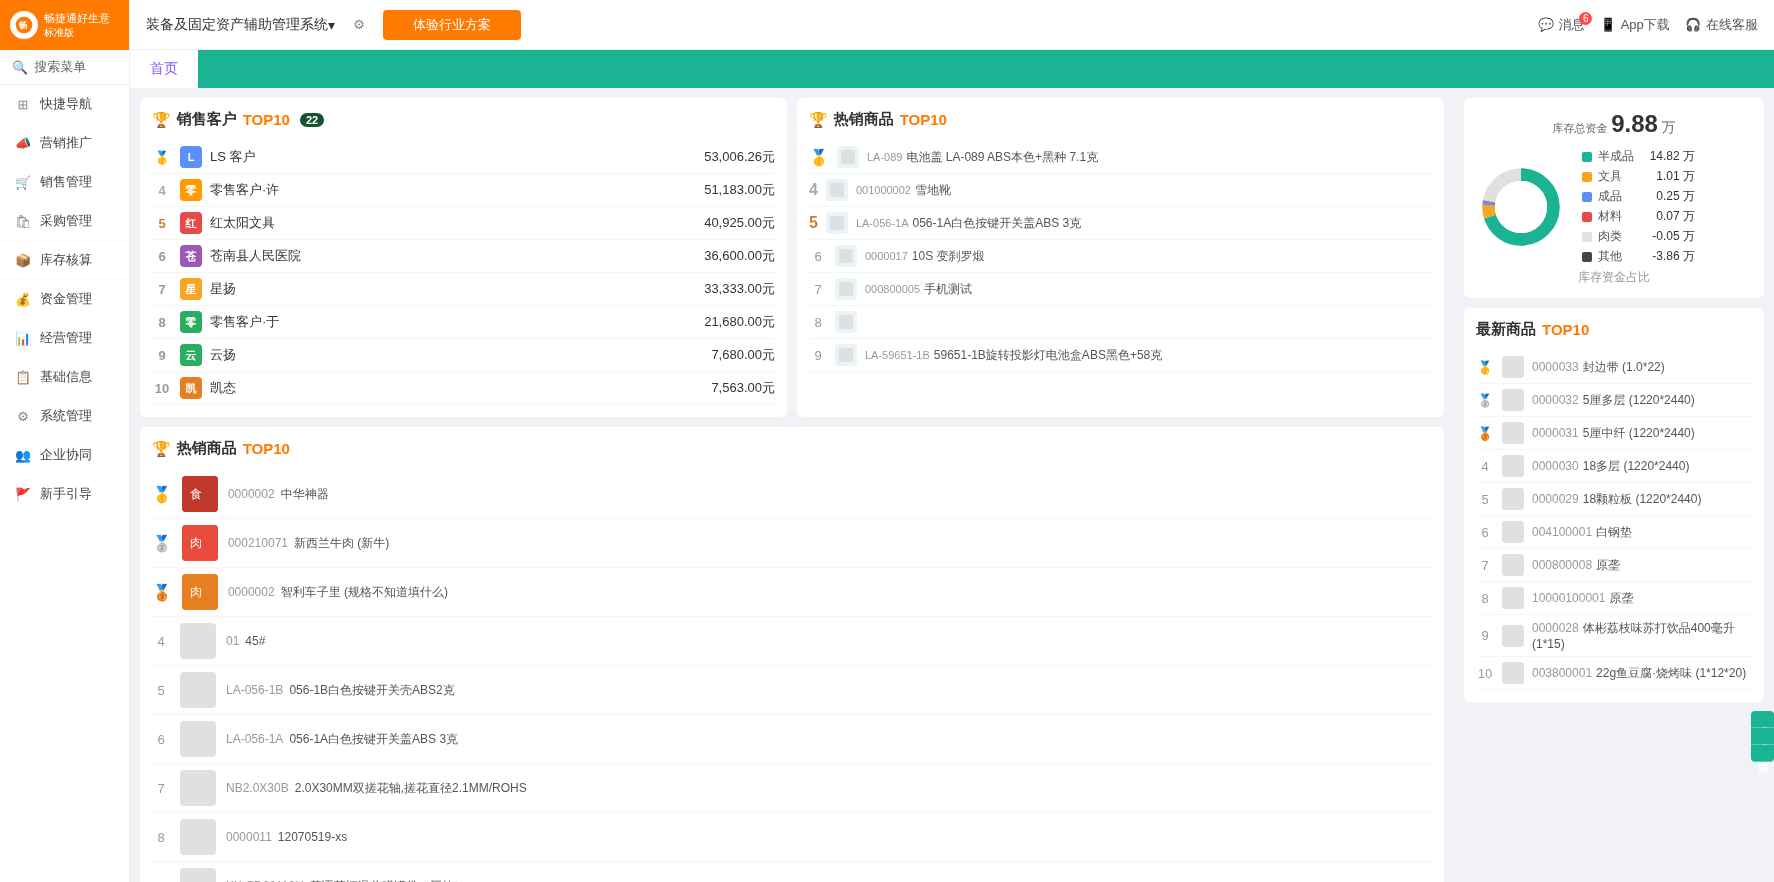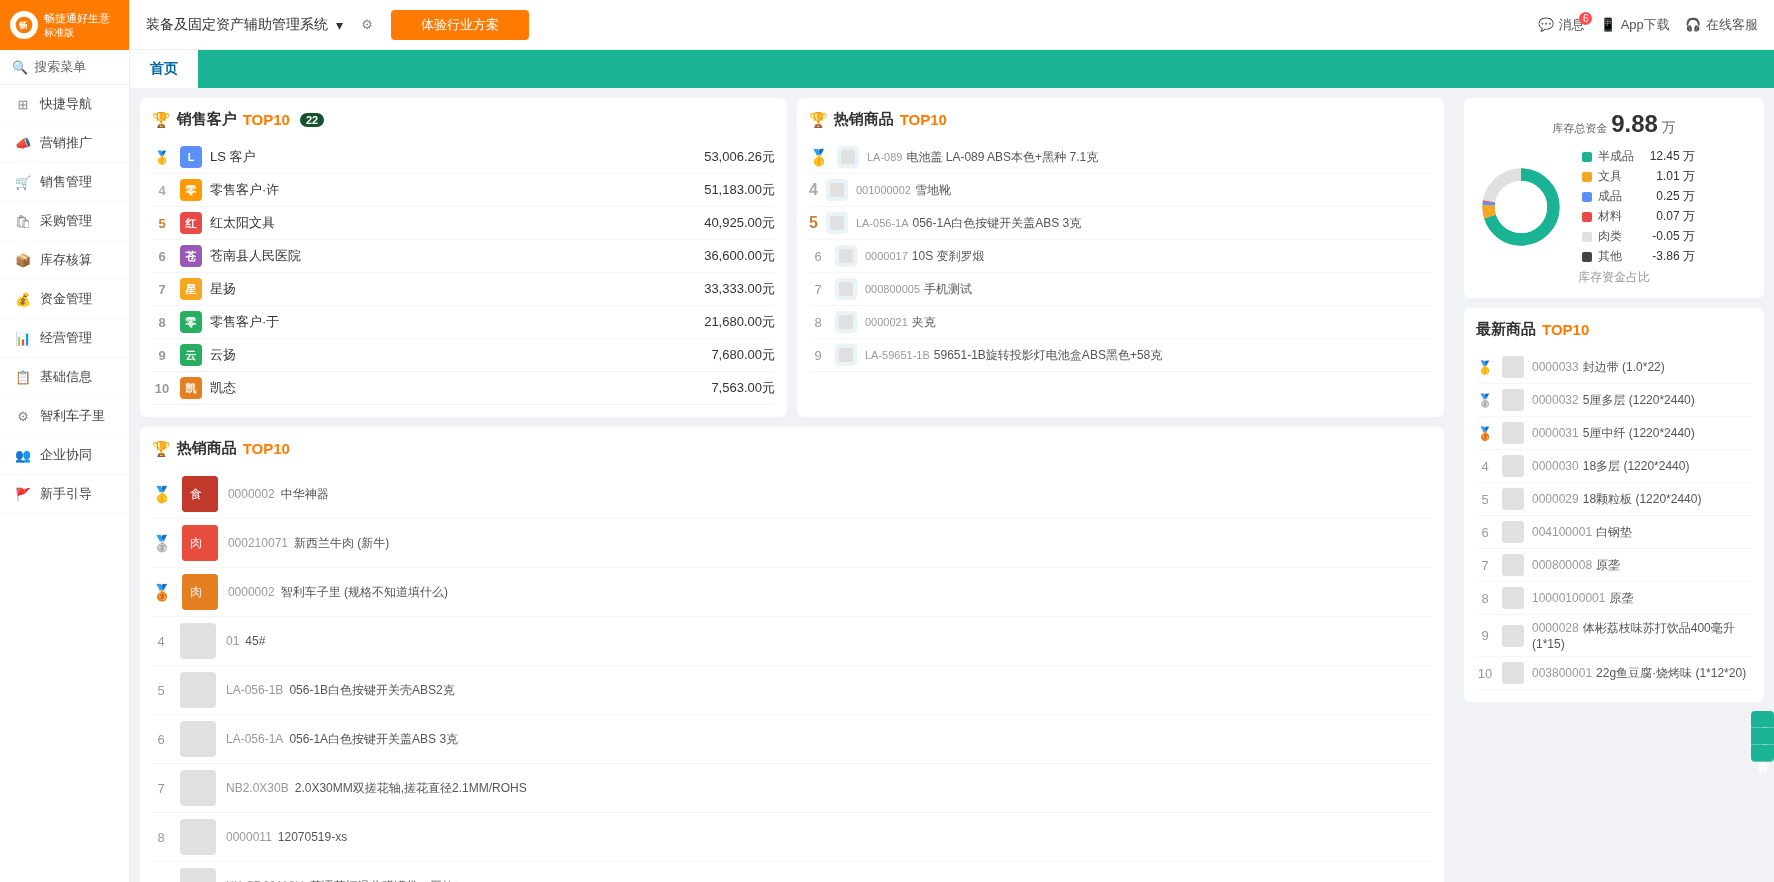--- a/index.html
+++ b/index.html
@@ -78,21 +78,21 @@
       background: #fff;
       display: flex;
       align-items: center;
       padding: 0 16px;
       border-bottom: 1px solid #eee;
       gap: 10px;
     }
     .topbar-dropdown {
       display: flex;
       align-items: center;
-      gap: 8px;
+      gap: 0;
       cursor: pointer;
       color: #333;
       font-size: 14px;
     }
     .topbar-gear {
       width: 28px;
       height: 28px;
       display: flex;
       align-items: center;
       justify-content: center;
@@ -135,22 +135,22 @@
       align-items: center;
     }
     .nav-tab {
       padding: 10px 20px;
       color: #fff;
       cursor: pointer;
       font-size: 14px;
     }
     .nav-tab.active {
       background: #fff;
-      color: #0369a1;
-      font-weight: bold;
+      color: #8b5cf6;
+      font-weight: normal;
     }
 
     
     .content {
       flex: 1;
       display: flex;
       overflow: hidden;
       background: #f0f2f5;
     }
 
@@ -437,21 +437,21 @@
   <div class="sidebar-nav-item">
     <span class="nav-icon">📊</span>
     <span>经营管理</span>
   </div>
   <div class="sidebar-nav-item">
     <span class="nav-icon">📋</span>
     <span>基础信息</span>
   </div>
   <div class="sidebar-nav-item">
     <span class="nav-icon">⚙</span>
-    <span>智利车子里</span>
+    <span>系统管理</span>
   </div>
   <div class="sidebar-nav-item">
     <span class="nav-icon">👥</span>
     <span>企业协同</span>
   </div>
   <div class="sidebar-nav-item">
     <span class="nav-icon">🚩</span>
     <span>新手引导</span>
   </div>
 </div>
@@ -603,21 +603,20 @@
                 </div>
               <span class="prod-info"><span class="prod-id">000800005</span>手机测试</span>
             </div>
             <div class="prod-rank-item">
               <span style="color:#999;width:18px;text-align:center;">8</span>
               <div class="prod-img">
                   <svg viewBox="0 0 14 14" fill="#aaa">
                     <rect width="14" height="14" fill="#e0e0e0" rx="2"></rect>
                   </svg>
                 </div>
-              <span class="prod-info"><span class="prod-id">0000021</span>夹克</span>
             </div>
             <div class="prod-rank-item">
               <span style="color:#999;width:18px;text-align:center;">9</span>
               <div class="prod-img">
                   <svg viewBox="0 0 14 14" fill="#aaa">
                     <rect width="14" height="14" fill="#e0e0e0" rx="2"></rect>
                   </svg>
                 </div>
               <span class="prod-info"><span class="prod-id">LA-59651-1B</span>59651-1B旋转投影灯电池盒ABS黑色+58克</span>
             </div>
@@ -758,21 +757,21 @@
             <circle cx="50" cy="50" r="36" fill="none" stroke="#5b8ff9" stroke-width="14" stroke-dasharray="3.2 226.2" stroke-dashoffset="-171.5" transform="rotate(-90 50 50)"></circle>
 
             <circle cx="50" cy="50" r="36" fill="none" stroke="#e84a4a" stroke-width="14" stroke-dasharray="1 226.2" stroke-dashoffset="-174.7" transform="rotate(-90 50 50)"></circle>
 
             <circle cx="50" cy="50" r="29" fill="#fff"></circle>
           </svg>
           <div class="legend">
             <div class="legend-item">
               <div class="legend-dot" style="background:#1ab394;"></div>
               <span class="legend-name">半成品</span>
-              <span class="legend-val">12.45 万</span>
+              <span class="legend-val">14.82 万</span>
             </div>
             <div class="legend-item">
               <div class="legend-dot" style="background:#f5a623;"></div>
               <span class="legend-name">文具</span>
               <span class="legend-val">1.01 万</span>
             </div>
             <div class="legend-item">
               <div class="legend-dot" style="background:#5b8ff9;"></div>
               <span class="legend-name">成品</span>
               <span class="legend-val">0.25 万</span>

